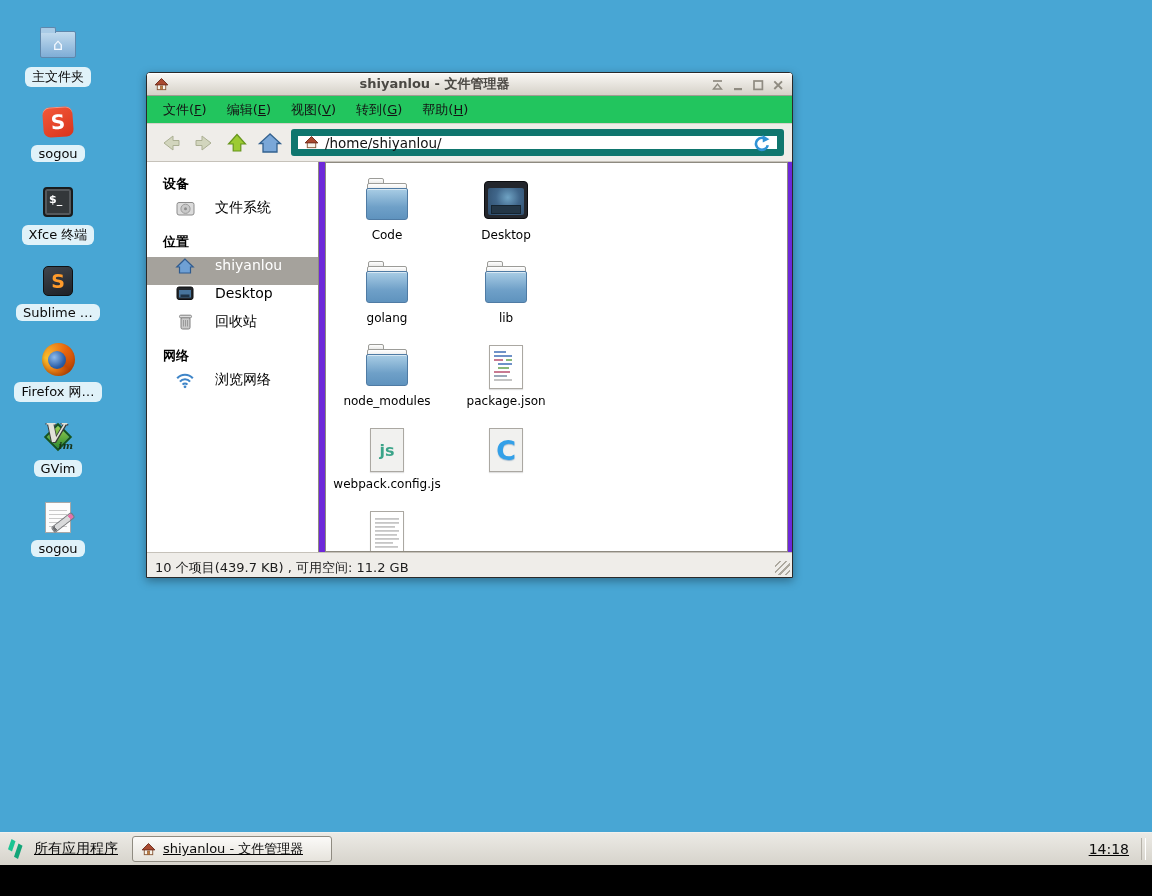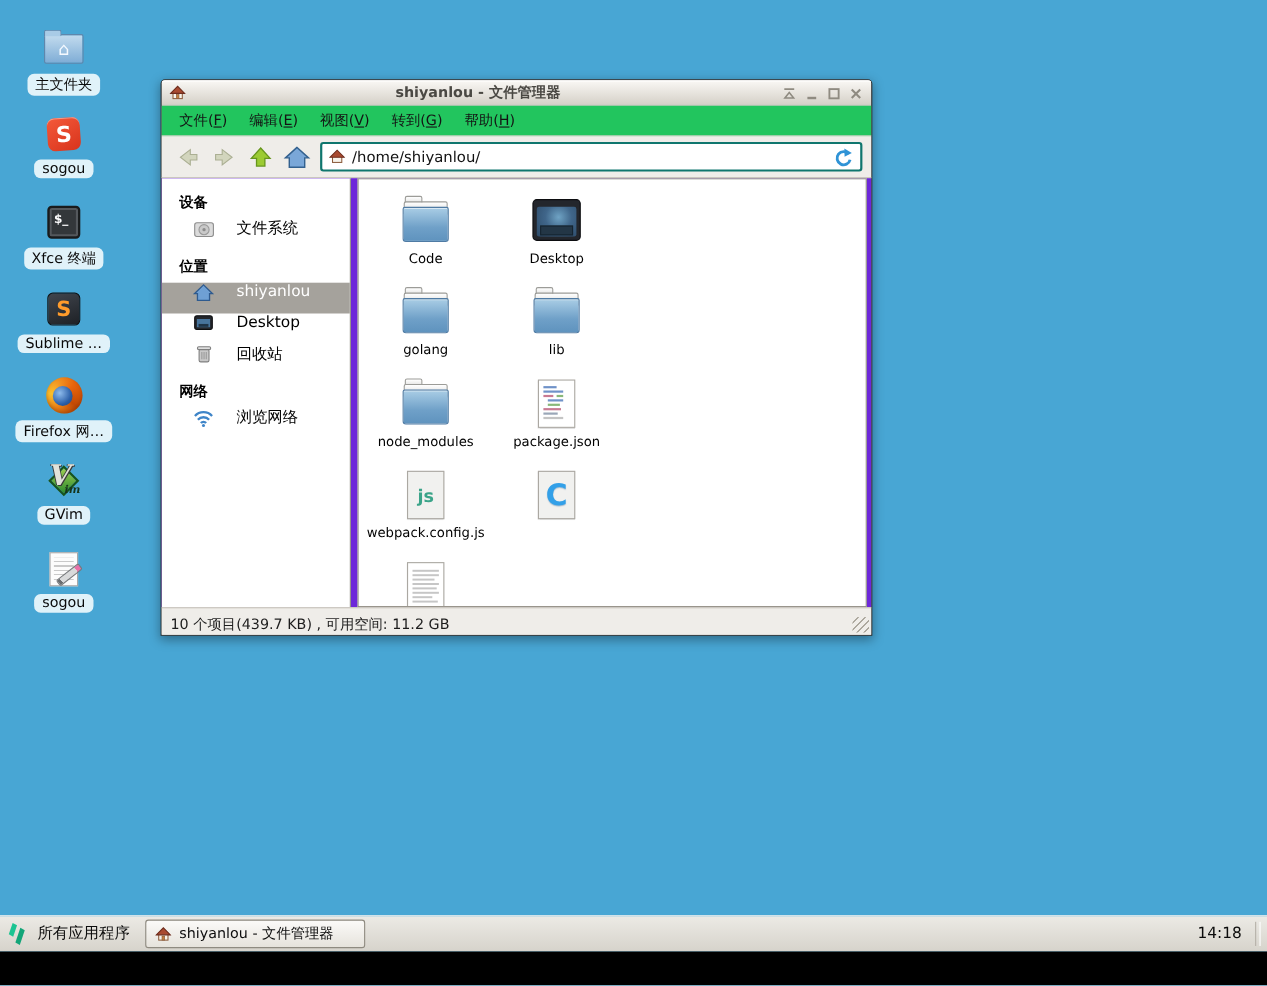--- a/index.html
+++ b/index.html
@@ -40,21 +40,21 @@
   .wtitle { position:absolute; left:0; right:70px; text-align:center; font-size:13px; font-weight:bold; color:#4a4843; }
   .wcontrols { margin-left:auto; display:flex; align-items:center; gap:5px; z-index:2; }
   .wc { width:15px; height:13px; display:flex; align-items:flex-end; justify-content:center; }
 
   .menubar { height:28px; flex:none; display:flex; align-items:center; background:#22c55e; border-bottom:1px solid #d6d2ca; padding-left:6px; }
   .menu-item { padding:5px 10px; font-size:13px; color:#141414; }
   .menu-item .mn { text-decoration:underline; }
 
   .toolbar { height:38px; flex:none; display:flex; align-items:center; background:#efede9; border-bottom:1px solid #c6c2ba; padding:0 7px; }
   .tbtn { width:33px; height:31px; display:flex; align-items:center; justify-content:center; flex:none; }
-  .pathbar { flex:1; height:27px; background:#fff; border:2px solid #0f766e; border-radius:3px; margin-left:5px; margin-right:1px; display:flex; align-items:center; padding:0 6px; gap:6px; }
+  .pathbar { flex:1; height:27px; background:#fff; border:7px solid #0f766e; border-radius:3px; margin-left:5px; margin-right:1px; display:flex; align-items:center; padding:0 6px; gap:6px; }
   .pathtext { font-size:13.5px; color:#111; flex:1; }
   .reload { width:20px; height:20px; display:flex; align-items:center; justify-content:center; }
 
   .content { flex:1; display:flex; background:#6d28d9; overflow:hidden; }
   .sidebar { width:172px; flex:none; background:#fff; border-right:1px solid #8e8a80; padding-top:7px; }
   .sb-header { font-weight:bold; font-size:13px; color:#000; padding:6px 8px 6px 16px; }
   .sb-item { height:28px; display:flex; align-items:flex-start; gap:20px; padding-left:28px; font-size:14px; color:#000; }
   .sb-item.selected { background:#a5a29c; color:#fff; }
   .sb-icon { width:20px; height:18px; flex:none; display:flex; align-items:center; justify-content:center; }
   .spacer { width:6px; flex:none; }
@@ -74,21 +74,21 @@
 
   .sheet { position:absolute; left:7px; top:2px; width:34px; height:44px; background:#fff; border:1px solid #aba8a2; box-shadow:0 1px 1px rgba(0,0,0,.12); display:flex; align-items:center; justify-content:center; }
   .sheet.gray { background:#f1f1ef; }
   .jsbadge { color:#3ba489; font-weight:bold; font-size:16px; }
   .cbadge { color:#33a0e8; font-weight:bold; font-size:27px; line-height:27px; text-shadow:0 1px 1px rgba(20,90,150,.35); }
 
   .statusbar { height:25px; flex:none; background:#efede9; border-top:1px solid #c6c2ba; display:flex; align-items:flex-end; padding:0 8px; font-size:13px; color:#1d1d1d; position:relative; }
   .grip { position:absolute; right:2px; bottom:2px; width:15px; height:14px; background:repeating-linear-gradient(135deg,transparent 0 3px,#aca89e 3px 4.5px); }
 
   
-  .taskbar { position:absolute; left:0; top:832px; width:1152px; height:33px; background:linear-gradient(#eceae5,#d6d3cb); border-top:1px solid #f2f1ee; display:flex; align-items:center; padding:0 6px; }
+  .taskbar { position:absolute; left:0; top:832px; width:1152px; height:33px; background:linear-gradient(#eceae5,#d6d3cb); border-top:1px solid #f2f1ee; display:flex; align-items:center; padding:0 6px;text-decoration:underline; }
   .tb-apps { font-size:14px; color:#0c0c0c; margin-left:8px; }
   .tb-winbtn { margin-left:14px; width:200px; height:26px; background:linear-gradient(#fbfaf8,#e6e3dc); border:1px solid #8f8b81; border-radius:3px; display:flex; align-items:center; gap:7px; padding:0 8px; font-size:13px; color:#0c0c0c; }
   .tb-winbtn span { white-space:nowrap; overflow:hidden; }
   .tb-clock { margin-left:auto; font-size:14px; color:#0c0c0c; margin-right:12px; }
   .tb-grip { width:5px; height:22px; border-left:1px solid #b5b1a8; border-right:1px solid #fff; }
   .blackstrip { position:absolute; left:0; top:865px; width:1152px; height:31px; background:#000; }
 </style>
 </head>
 <body>
 

